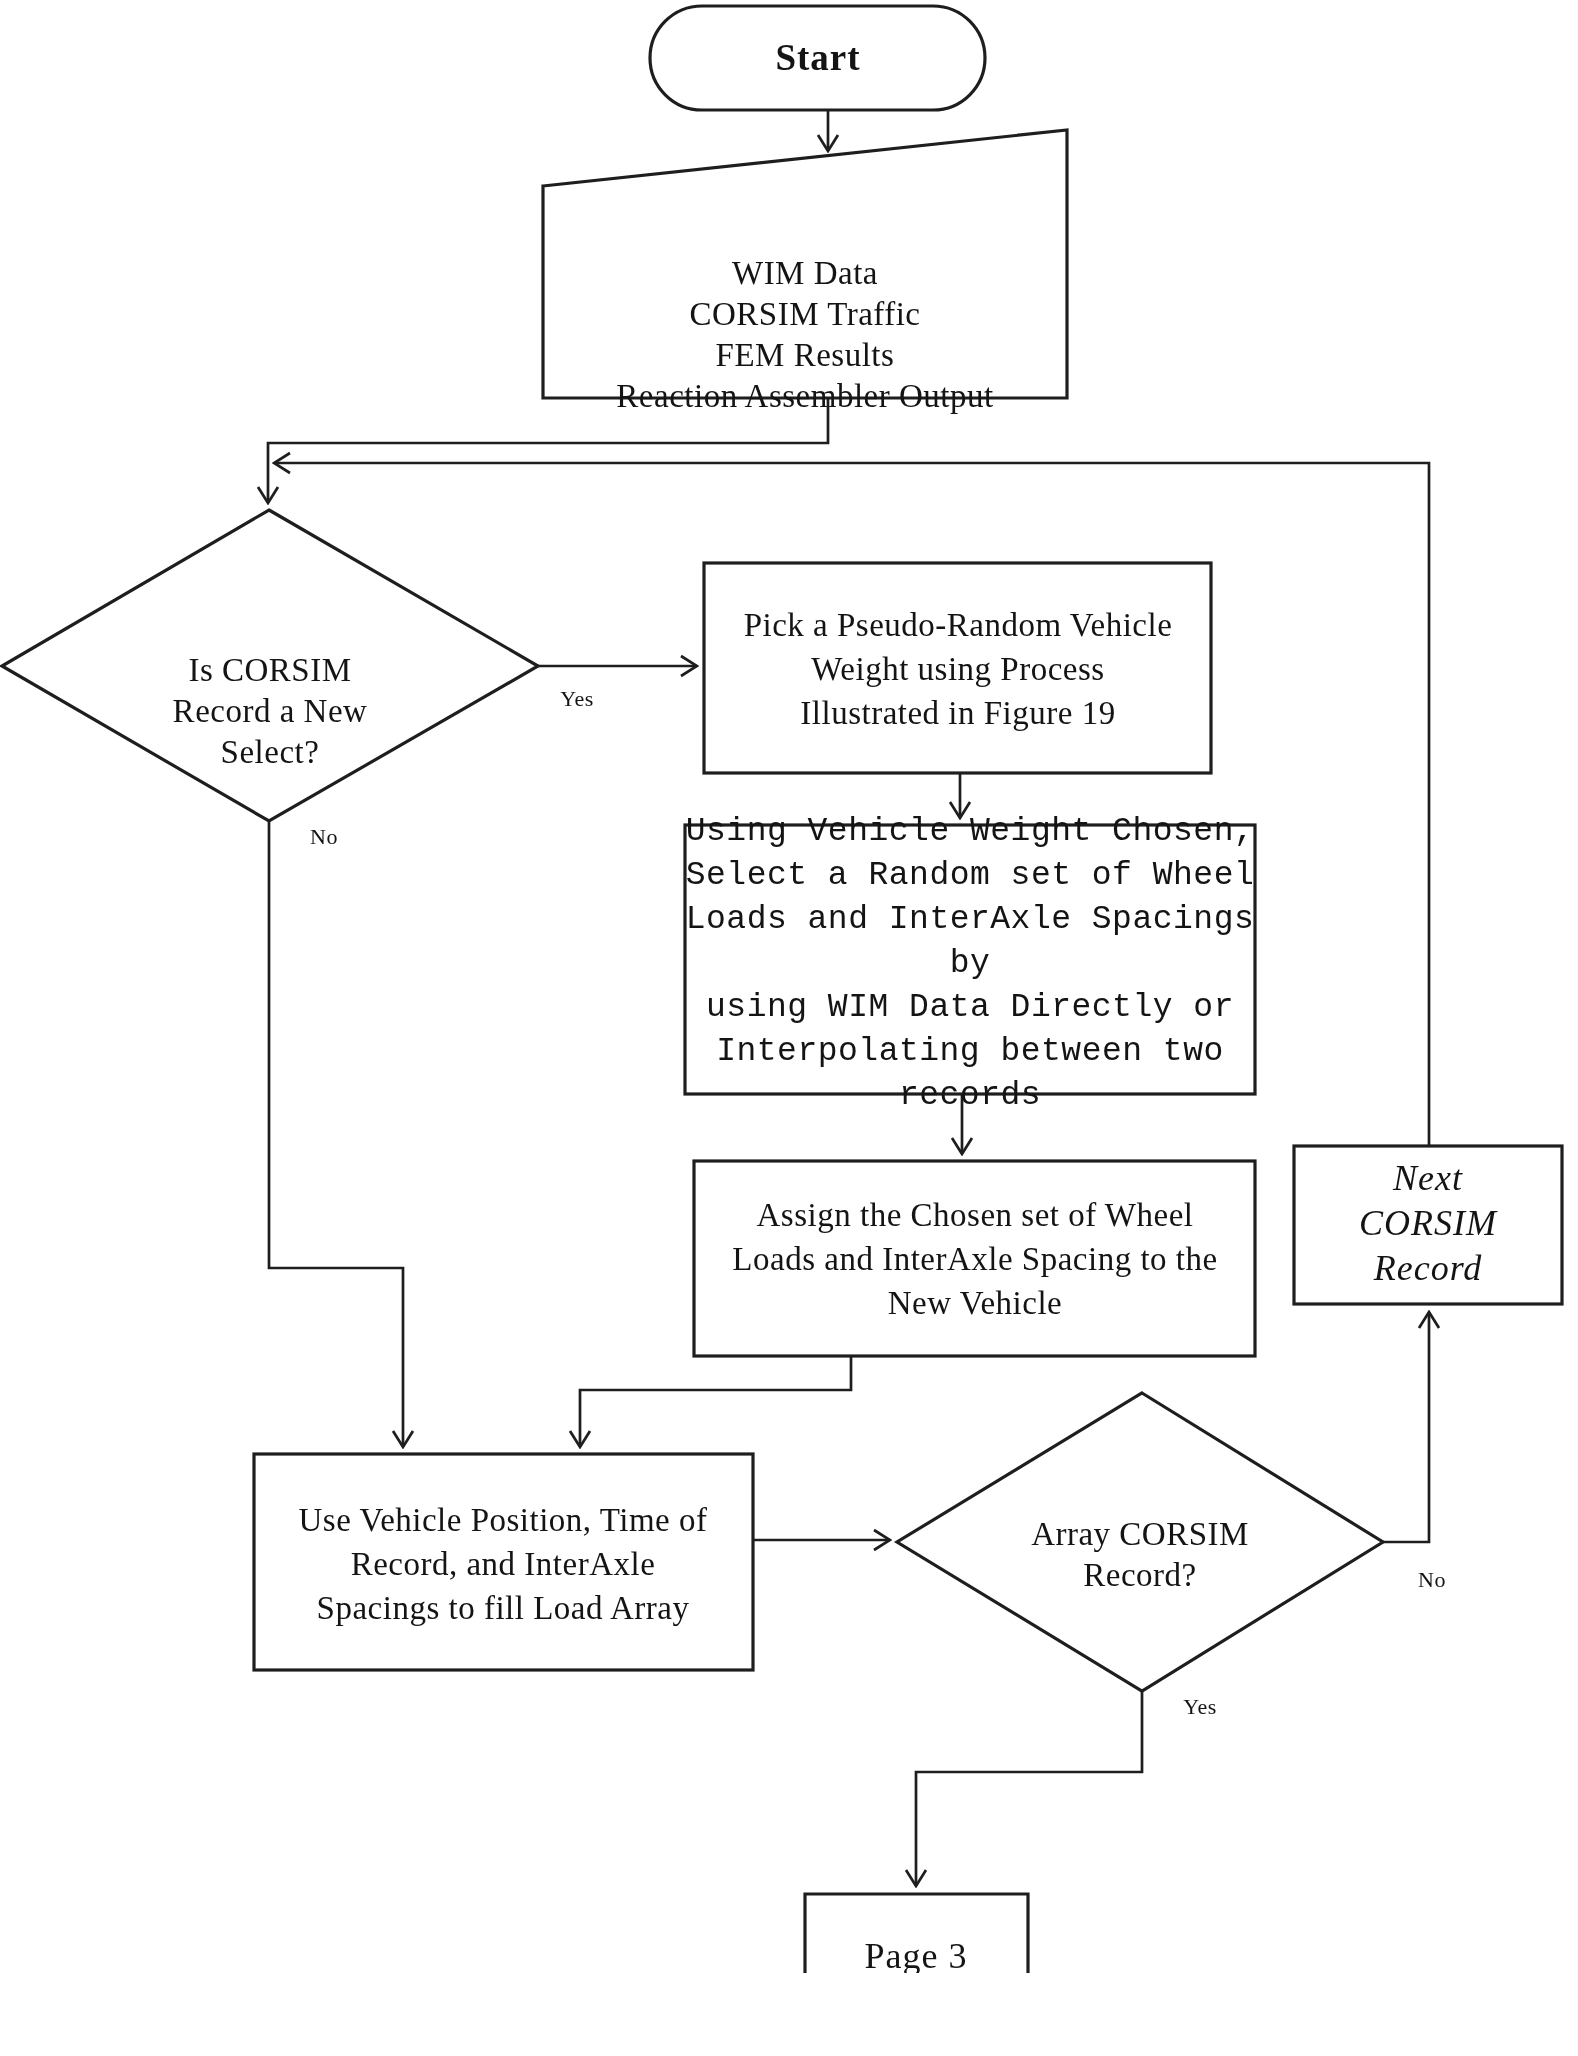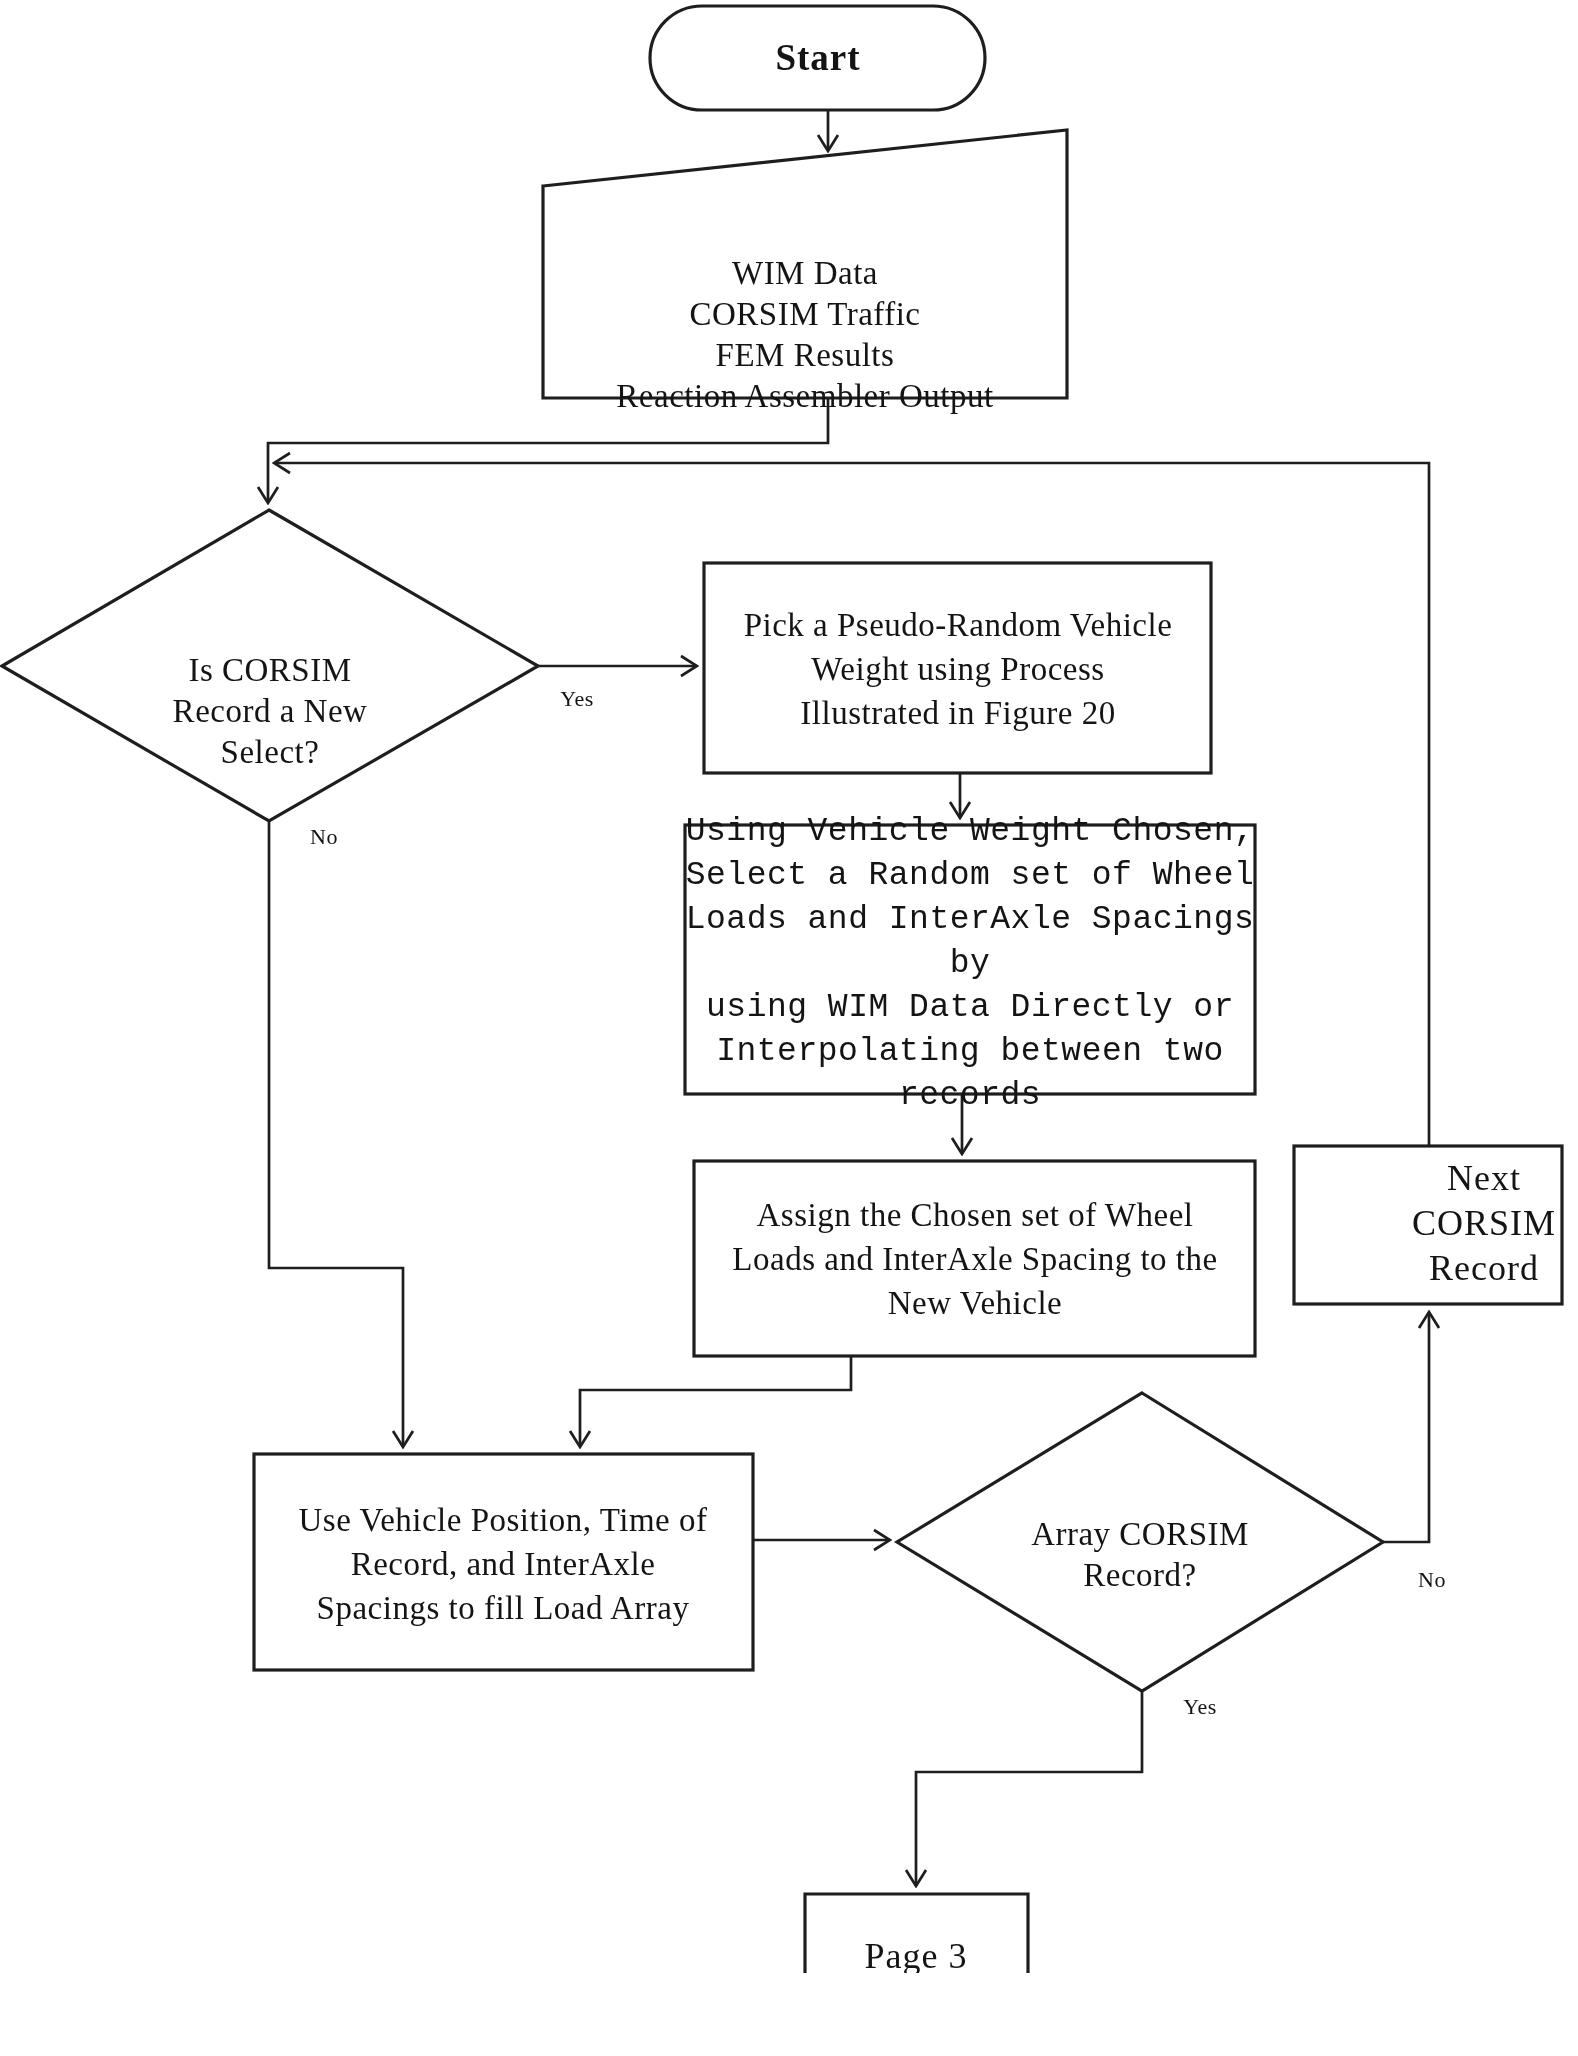--- a/index.html
+++ b/index.html
@@ -101,40 +101,40 @@
 CORSIM Traffic
 FEM Results
 Reaction Assembler Output</div>
 
   <div class="node-label tight" style="left:270px; top:667px;">Is CORSIM
 Record a New
 Select?</div>
 
   <div class="node-label" style="left:958px; top:669px;">Pick a Pseudo-Random Vehicle
 Weight using Process
-Illustrated in Figure 20</div>
+Illustrated in Figure 19</div>
 
   <div class="node-label" style="left:970px; top:964px;font-family:Liberation Mono, monospace;">Using Vehicle Weight Chosen,
 Select a Random set of Wheel
 Loads and InterAxle Spacings by
 using WIM Data Directly or
 Interpolating between two records</div>
 
   <div class="node-label" style="left:503px; top:1564px;">Use Vehicle Position, Time of
 Record, and InterAxle
 Spacings to fill Load Array</div>
 
   <div class="node-label" style="left:975px; top:1259px;">Assign the Chosen set of Wheel
 Loads and InterAxle Spacing to the
 New Vehicle</div>
 
   <div class="node-label tight" style="left:1140px; top:1511px;">Array CORSIM
 Record?</div>
 
-  <div class="node-label big" style="left:1484px; top:1223px;">Next CORSIM
+  <div class="node-label big" style="left:1428px; top:1223px;font-style:italic;">Next CORSIM
 Record</div>
 
   <div class="node-label big" style="left:916px; top:1956px;">Page 3</div>
 
   <div class="edge-label" style="left:577px; top:699px;">Yes</div>
 
   <div class="edge-label" style="left:324px; top:837px;">No</div>
 
   <div class="edge-label" style="left:1432px; top:1580px;">No</div>
 

